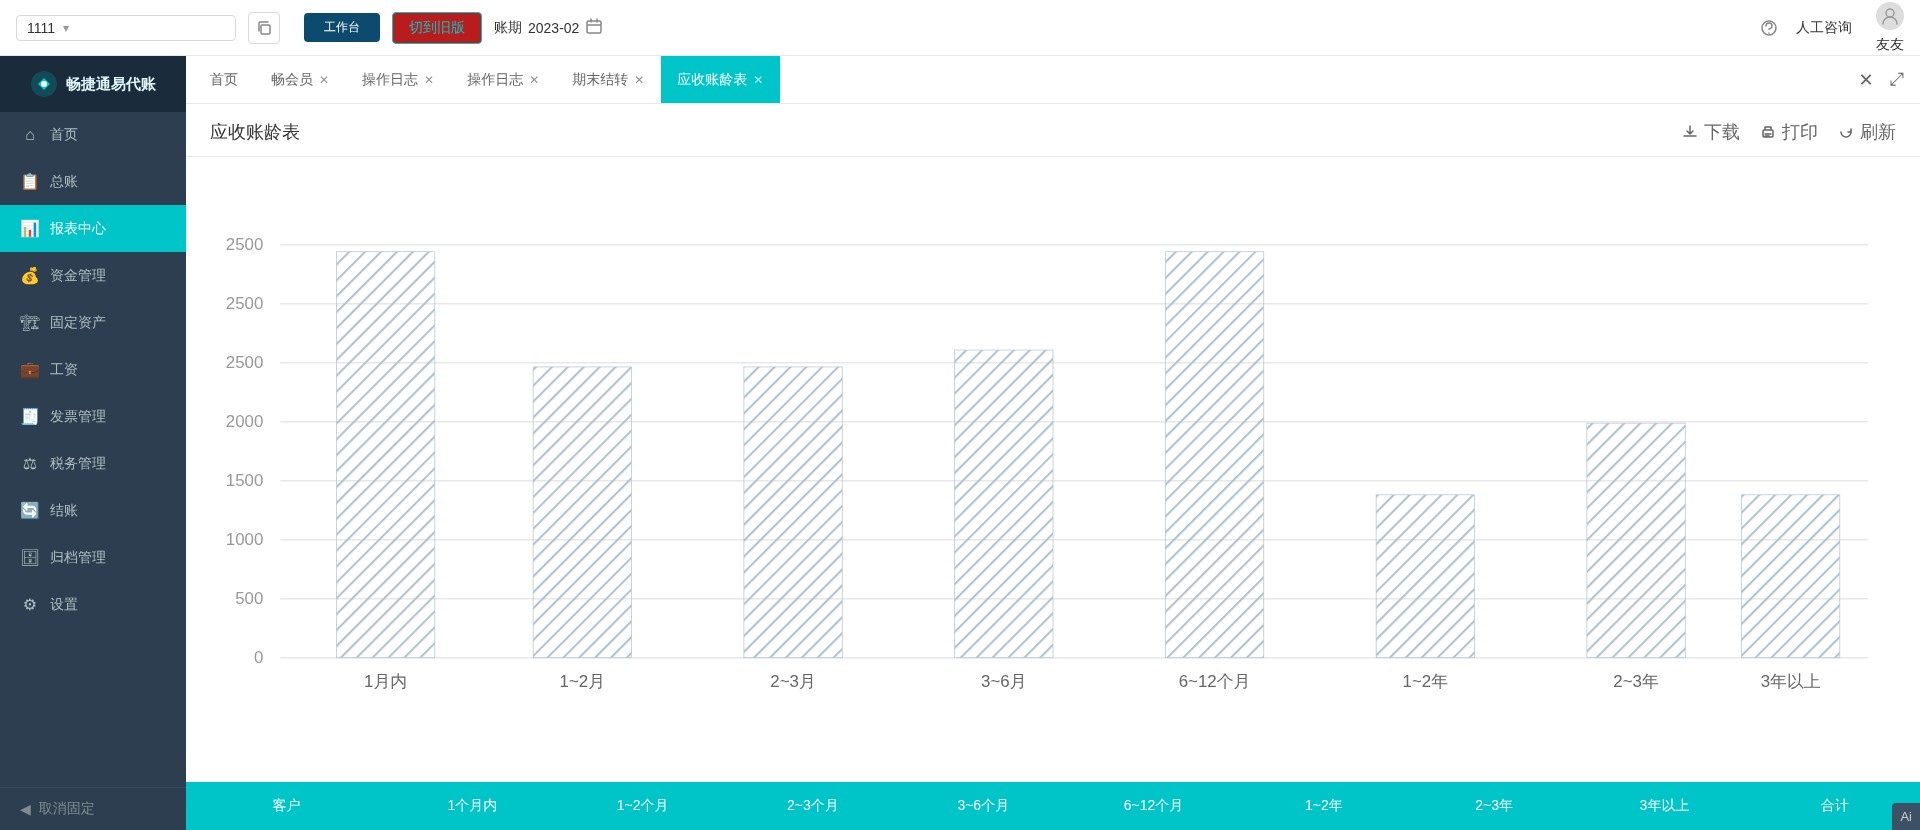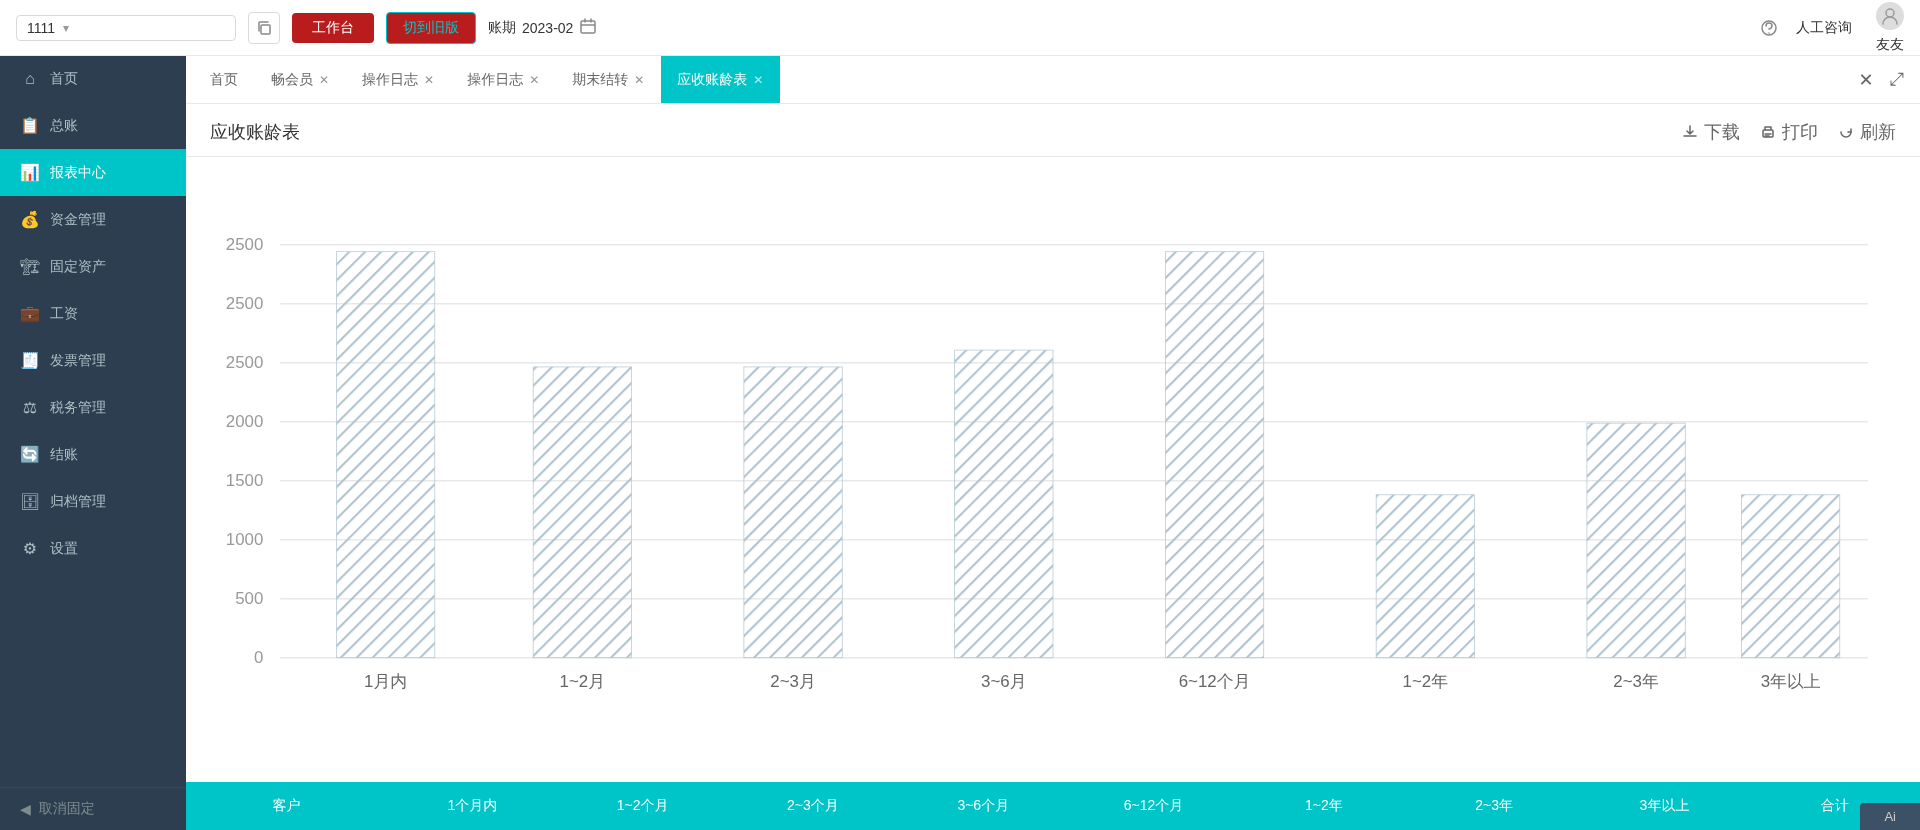--- a/index.html
+++ b/index.html
@@ -14,22 +14,22 @@
       display: flex; align-items: center; gap: 8px;
       border: 1px solid #d9d9d9; border-radius: 4px; padding: 4px 10px;
       cursor: pointer; min-width: 220px; color: #333;
     }
     .company-selector .chevron { color: #999; font-size: 12px; }
     .copy-btn {
       width: 32px; height: 32px; border: 1px solid #d9d9d9; border-radius: 4px;
       display: flex; align-items: center; justify-content: center; cursor: pointer; color: #666; background: #fff;
     }
     .workbench-btn {
-      background: #b91c1c; color: #fff; border: none; border-radius: 4px;
-      padding: 6px 20px; cursor: pointer; font-size: 14px;
+      background: #0c4a6e; color: #fff; border: none; border-radius: 4px;
+      padding: 6px 20px; cursor: pointer; font-size: 12px; margin-left: 12px;
     }
     .switch-btn {
       border: 1px solid #00c5c8; color: #00c5c8; background: #b91c1c; border-radius: 4px;
       padding: 6px 16px; cursor: pointer; font-size: 14px;
     }
     .period-info { display: flex; align-items: center; gap: 6px; color: #333; }
     .top-right { margin-left: auto; display: flex; align-items: center; gap: 24px; color: #333; }
     .top-right .consult { display: flex; align-items: center; gap: 18px; cursor: pointer; color: #333; }
     .top-right .user { display: flex; align-items: center; gap: 6px; cursor: pointer; flex-direction: column; }
     .avatar { width: 28px; height: 28px; border-radius: 50%; background: #ddd; display: flex; align-items: center; justify-content: center; color: #999; font-size: 16px; }
@@ -99,21 +99,21 @@
     }
     .th-cell {
       flex: 1; text-align: center; color: #fff; font-size: 14px; font-weight: 500;
       padding: 0 8px;
     }
     .th-cell:first-child { flex: 1.2; }
 
     
     .ai-badge {
       position: fixed; bottom: 0; right: 0; background: #3d5166;
-      color: #ccc; padding: 6px 24px; font-size: 13px; border-radius: 4px 0 0 0;
+      color: #ccc; padding: 6px 8px; font-size: 13px; border-radius: 4px 0 0 0;
     }
   </style>
 </head>
 <body>
 
 <div class="top-bar">
   <div class="company-selector">
     <span>1111</span>
     <span class="chevron">▾</span>
   </div>
@@ -153,20 +153,28 @@
           </svg>
       </div>
       <span>友友</span>
     </div>
   </div>
 </div>
 
 <div class="layout">
 
   <div class="sidebar">
+    <div class="sidebar-logo">
+      <svg class="sidebar-logo-icon" viewBox="0 0 28 28" fill="none" xmlns="http://www.w3.org/2000/svg">
+        <circle cx="14" cy="14" r="13" fill="#00c5c8" opacity="0.2"></circle>
+        <path d="M8 14 L14 8 L20 14 L14 20 Z" fill="#00c5c8"></path>
+        <circle cx="14" cy="14" r="3" fill="#fff"></circle>
+      </svg>
+      <span style="font-size:15px;color:#e0f7fa;">畅捷通易代账</span>
+    </div>
     <div class="sidebar-scroll">
       <div id="sidebar-items-container">
           <div class="sidebar-item">
             <span class="si-icon">⌂</span>
             <span>首页</span>
           </div>
           <div class="sidebar-item">
             <span class="si-icon">📋</span>
             <span>总账</span>
           </div>

